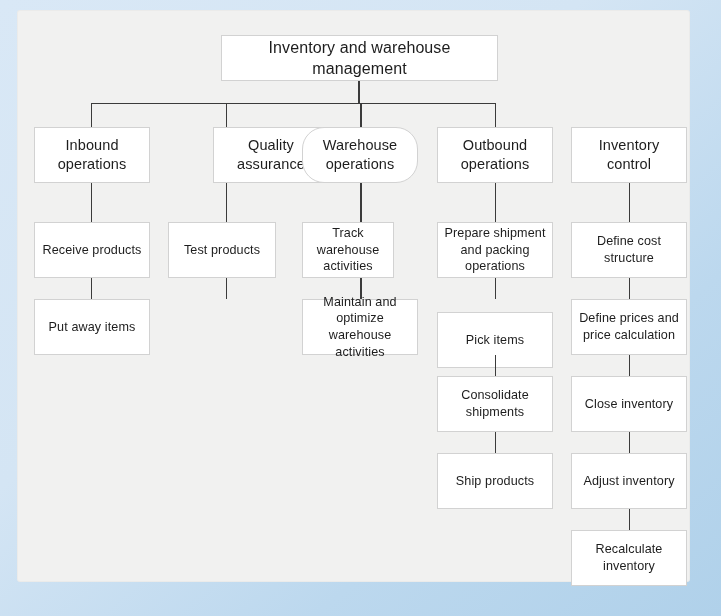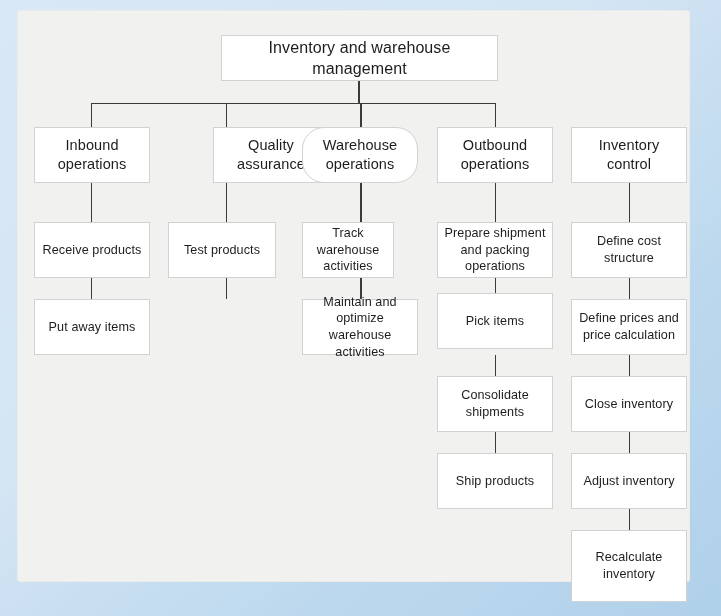--- a/index.html
+++ b/index.html
@@ -108,32 +108,32 @@
     <div class="node level1" style="left:302px; top:127px; width:116px; height:56px;border-radius:22px;">Warehouse operations</div>
     <div class="conn v" style="left:360.2px; top:183px; height:39px;"></div>
     <div class="node leaf" style="left:302px; top:222px; width:92px; height:56px;">Track warehouse activities</div>
     <div class="conn v" style="left:360.2px; top:278px; height:21px;"></div>
     <div class="node leaf" style="left:302px; top:299px; width:116px; height:56px;">Maintain and optimize warehouse activities</div>
 
     <div class="node level1" style="left:437px; top:127px; width:116px; height:56px;">Outbound operations</div>
     <div class="conn v" style="left:494.8px; top:183px; height:39px;"></div>
     <div class="node leaf" style="left:437px; top:222px; width:116px; height:56px;">Prepare shipment and packing operations</div>
     <div class="conn v" style="left:494.8px; top:278px; height:21px;"></div>
-    <div class="node leaf" style="left:437px; top:293px; width:116px; height:56px;">Pick items</div>
+    <div class="node leaf" style="left:437px; top:312px; width:116px; height:56px;">Pick items</div>
     <div class="conn v" style="left:494.8px; top:355px; height:21px;"></div>
     <div class="node leaf" style="left:437px; top:376px; width:116px; height:56px;">Consolidate shipments</div>
     <div class="conn v" style="left:494.8px; top:432px; height:21px;"></div>
     <div class="node leaf" style="left:437px; top:453px; width:116px; height:56px;">Ship products</div>
 
     <div class="node level1" style="left:571px; top:127px; width:116px; height:56px;">Inventory control</div>
     <div class="conn v" style="left:628.8px; top:183px; height:39px;"></div>
     <div class="node leaf" style="left:571px; top:222px; width:116px; height:56px;">Define cost structure</div>
     <div class="conn v" style="left:628.8px; top:278px; height:21px;"></div>
     <div class="node leaf" style="left:571px; top:299px; width:116px; height:56px;">Define prices and price calculation</div>
     <div class="conn v" style="left:628.8px; top:355px; height:21px;"></div>
     <div class="node leaf" style="left:571px; top:376px; width:116px; height:56px;">Close inventory</div>
     <div class="conn v" style="left:628.8px; top:432px; height:21px;"></div>
     <div class="node leaf" style="left:571px; top:453px; width:116px; height:56px;">Adjust inventory</div>
     <div class="conn v" style="left:628.8px; top:509px; height:21px;"></div>
-    <div class="node leaf" style="left:571px; top:530px; width:116px; height:72px;">Recalculate inventory</div>
+    <div class="node leaf" style="left:571px; top:530px; width:116px; height:56px;">Recalculate inventory</div>
 
   </div>
 </div>
 
 </body></html>

